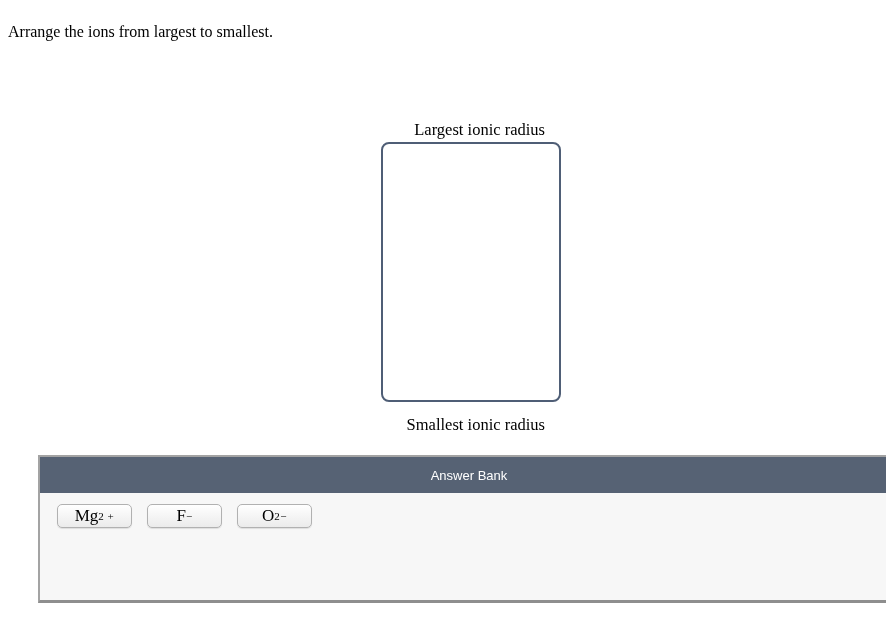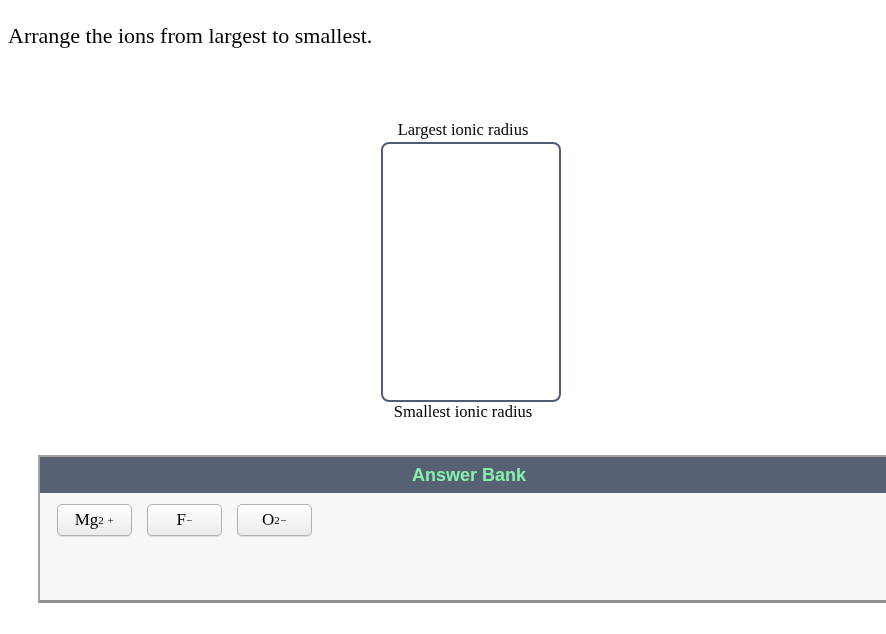--- a/index.html
+++ b/index.html
@@ -14,71 +14,72 @@
   html, body {
     width: 886px; height: 634px;
     background: #ffffff;
     overflow: hidden;
     font-family: "Liberation Serif", serif;
     position: relative;
   }
   .prompt {
     position: absolute;
     left: 8px; top: 23px;
-    font-size: 22px;
+    font-size: 16px;
     color: #000;
   }
   .sorter {
     position: absolute;
     left: 381px; top: 120px;
     width: 164px;
-    text-align: center;
+    text-align: right;
   }
   .sorter-label {
     font-size: 16.5px;
     color: #000;
     line-height: 19px;
   }
   .dropzone {
     margin-top: 3px;
     width: 180px; height: 260px;
     background: #ffffff;
     border: 2px solid var(--dropzone-border);
     border-radius: 8px;
   }
   .sorter-label-bottom {
+    margin-top: 13px;
   }
   .answer-bank {
     position: absolute;
     left: 38px; top: 455px;
     width: 862px; height: 148px;
     background: var(--panel-bg);
     border: 2px solid var(--panel-border);
     border-bottom: 3px solid var(--panel-border-bottom);
   }
   .bank-header {
     height: 36px;
     background: var(--header-bg);
     display: flex;
     align-items: center;
     justify-content: center;
   }
   .bank-title {
-    color: #86efac;
+    color: #ffffff;
     font-family: "Liberation Sans", sans-serif;
-    font-weight: bold;
-    font-size: 18px;
+    font-weight: normal;
+    font-size: 13px;
   }
   .tiles {
     display: flex;
     gap: 15px;
     padding: 11px 0 0 17px;
   }
   .tile {
-    width: 75px; height: 32px;
+    width: 75px; height: 24px;
     background: linear-gradient(#ffffff, #ebebeb);
     border: 1px solid var(--tile-border);
     border-radius: 5px;
     box-shadow: 0 1px 1px rgba(0,0,0,0.10);
     display: flex;
     align-items: center;
     justify-content: center;
     font-size: 17px;
     color: #000;
     cursor: pointer;

